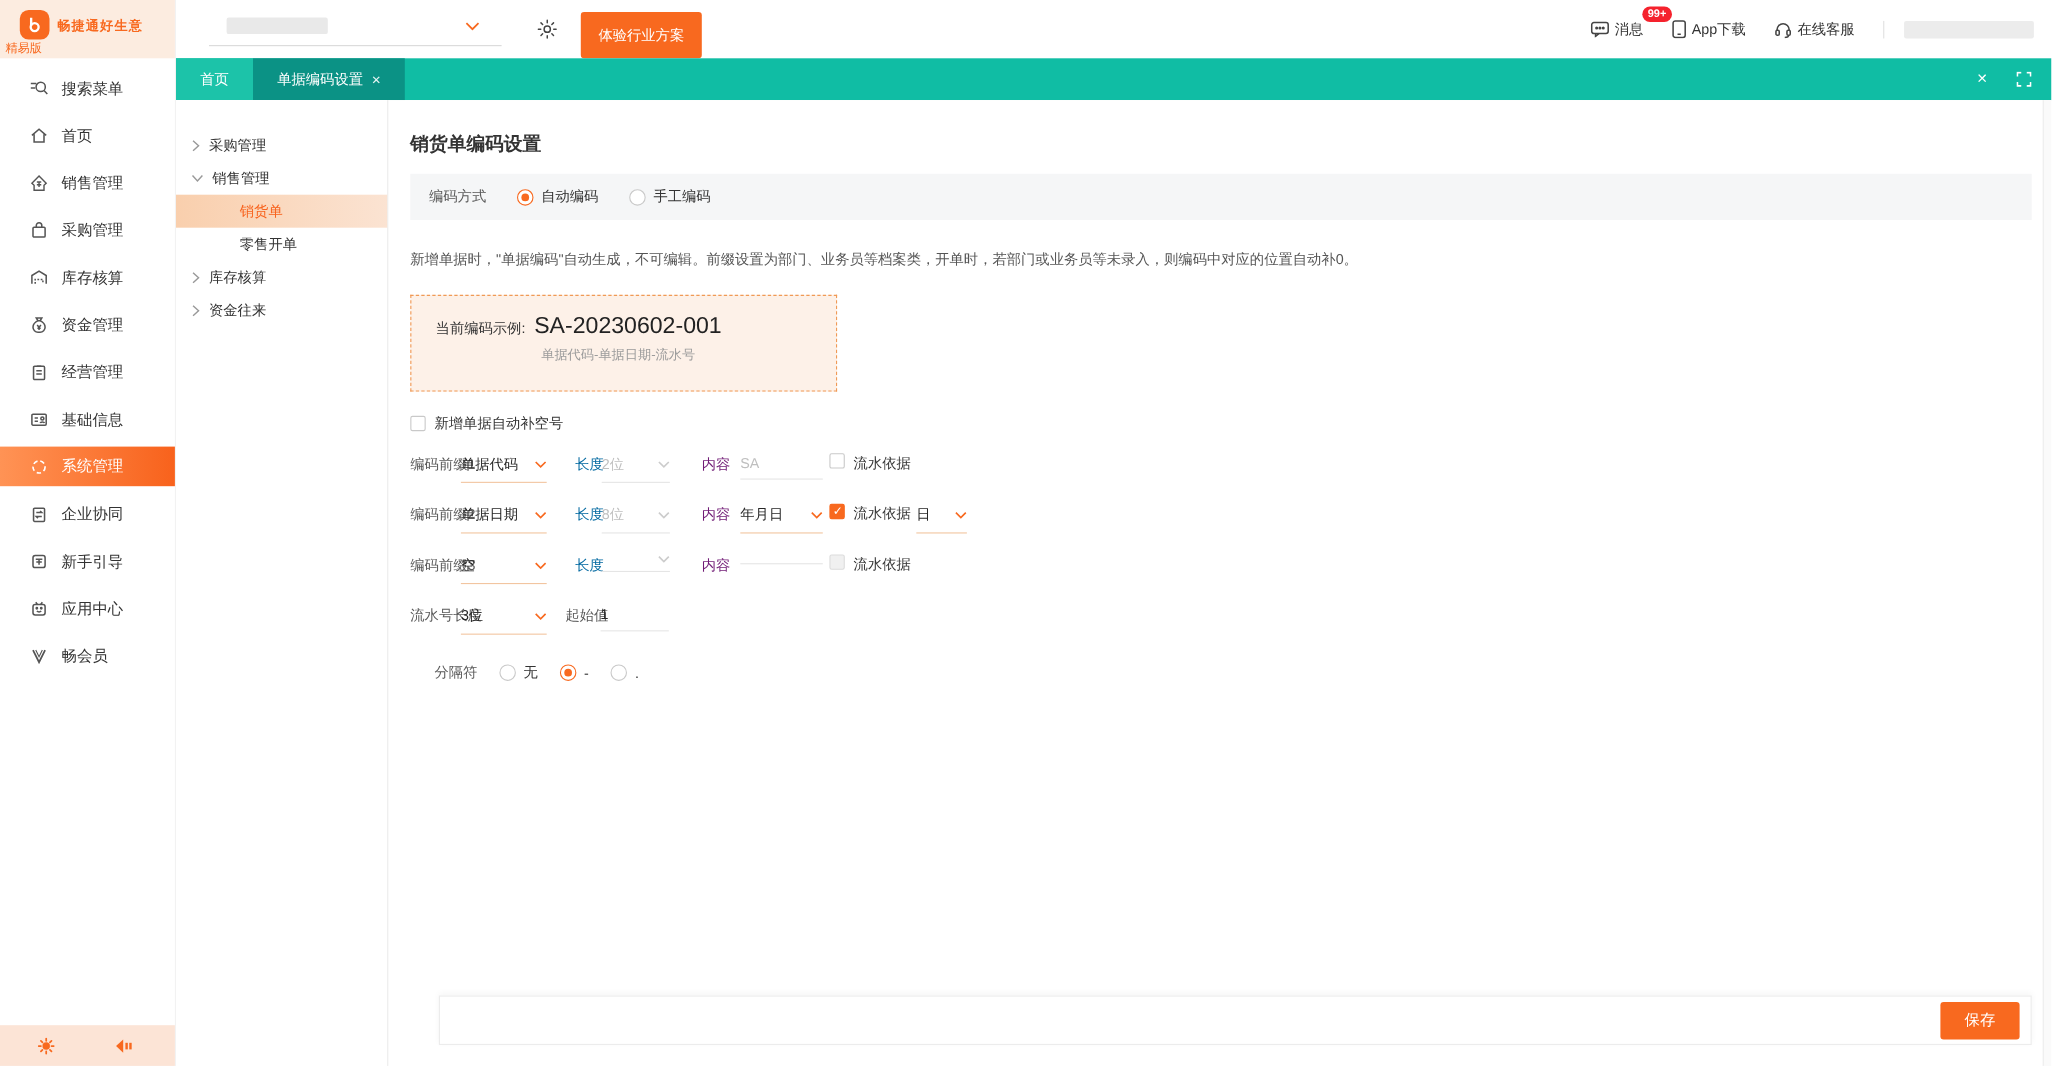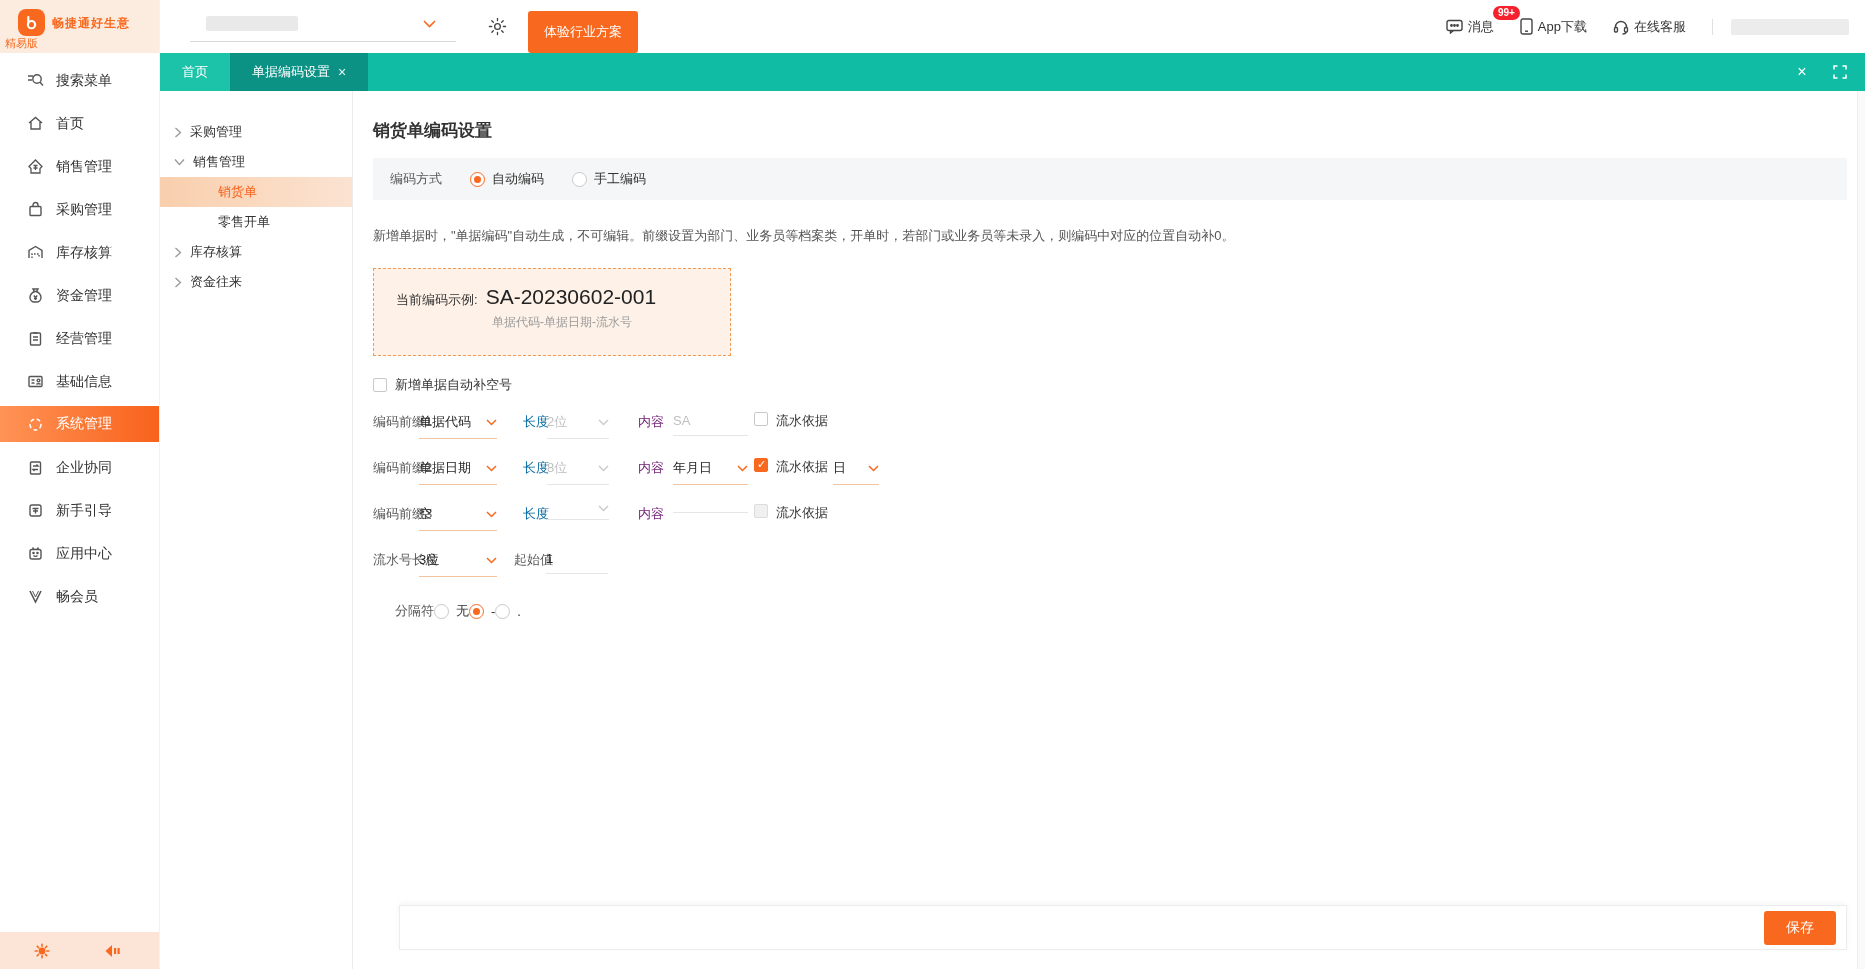--- a/index.html
+++ b/index.html
@@ -59,21 +59,21 @@
 
   .mode-strip { margin-top:16px; height:42px; background:#f5f6f7; display:flex; align-items:center; padding-left:17px; gap:28px; }
   .field-label { color:#595959; }
   .radio-opt { display:flex; align-items:center; gap:7px; cursor:pointer; color:#333; }
   .radio { width:15px; height:15px; border-radius:50%; border:1px solid #c9c9c9; background:#fff; position:relative; flex:0 0 15px; }
   .radio.checked { border-color:#f8691f; }
   .radio.checked::after { content:""; position:absolute; left:3px; top:3px; width:7px; height:7px; border-radius:50%; background:#f8691f; }
 
   .desc { margin-top:27px; color:#555; font-size:13px; }
 
-  .example-box { margin-top:23px; width:358px; background:#fdf1e8; border:1px dashed #f09a56; padding:16px 0 12px 22px; }
+  .example-box { margin-top:23px; width:388px; background:#fdf1e8; border:1px dashed #f09a56; padding:16px 0 12px 22px; }
   .ex-line { display:flex; align-items:baseline; gap:8px; }
   .ex-label { color:#333; font-size:13px; }
   .ex-code { color:#222; font-size:21px; font-family:"Liberation Sans","DejaVu Sans",sans-serif; }
   .ex-hint { color:#9b9b9b; font-size:12px; margin:5px 0 12px 96px; }
 
   .check-row { margin-top:20px; display:flex; align-items:center; gap:8px; cursor:pointer; }
   .checkbox { width:14px; height:14px; border:1px solid #c9c9c9; border-radius:2px; background:#fff; flex:0 0 14px; position:relative; }
   .checkbox.checked { background:#f8691f; border-color:#f8691f; }
   .checkbox.checked::after { content:"✓"; position:absolute; left:2px; top:-1px; color:#fff; font-size:11px; font-weight:bold; }
   .checkbox.disabled { background:#f0f0f0; border-color:#dcdcdc; }
@@ -89,21 +89,21 @@
   .f1 { left:46px; width:78px; }
   .len-label { left:150px; color:#0369a1; }
   .f2 { left:174px; width:62px; }
   .content-label { left:265px; color:#701a75; }
   .f3 { left:300px; width:75px; }
   .serial-group { left:381px; display:flex; align-items:flex-start; gap:8px; cursor:pointer; top:5px; }
   .f-unit { left:460px; width:46px; }
   .start-label { left:141px; color:#595959; }
   .f-start { left:173px; width:62px; }
 
-  .sep-row { margin-top:24px; display:flex; align-items:center; padding-left:22px; }
+  .sep-row { margin-top:24px; display:flex; align-items:center; gap:20px; padding-left:22px; }
 
   .save-bar { position:absolute; left:20px; right:18px; bottom:19px; height:45px; background:#fff; border:1px solid #ececec; box-shadow:0 -2px 6px rgba(0,0,0,.04);margin-left:26px; }
   .save-btn { position:absolute; right:10px; top:5px; width:72px; height:34px; background:#f8691f; color:#fff; border:none; border-radius:3px; font-size:14px; cursor:pointer; font-family:inherit; }
 
   .scroll-track { position:absolute; right:0; top:91px; bottom:0; width:8px; background:#fafafa; border-left:1px solid #ededed; }
 
   .chev-svg { flex:0 0 auto; }
 </style>
 </head>
 <body>

